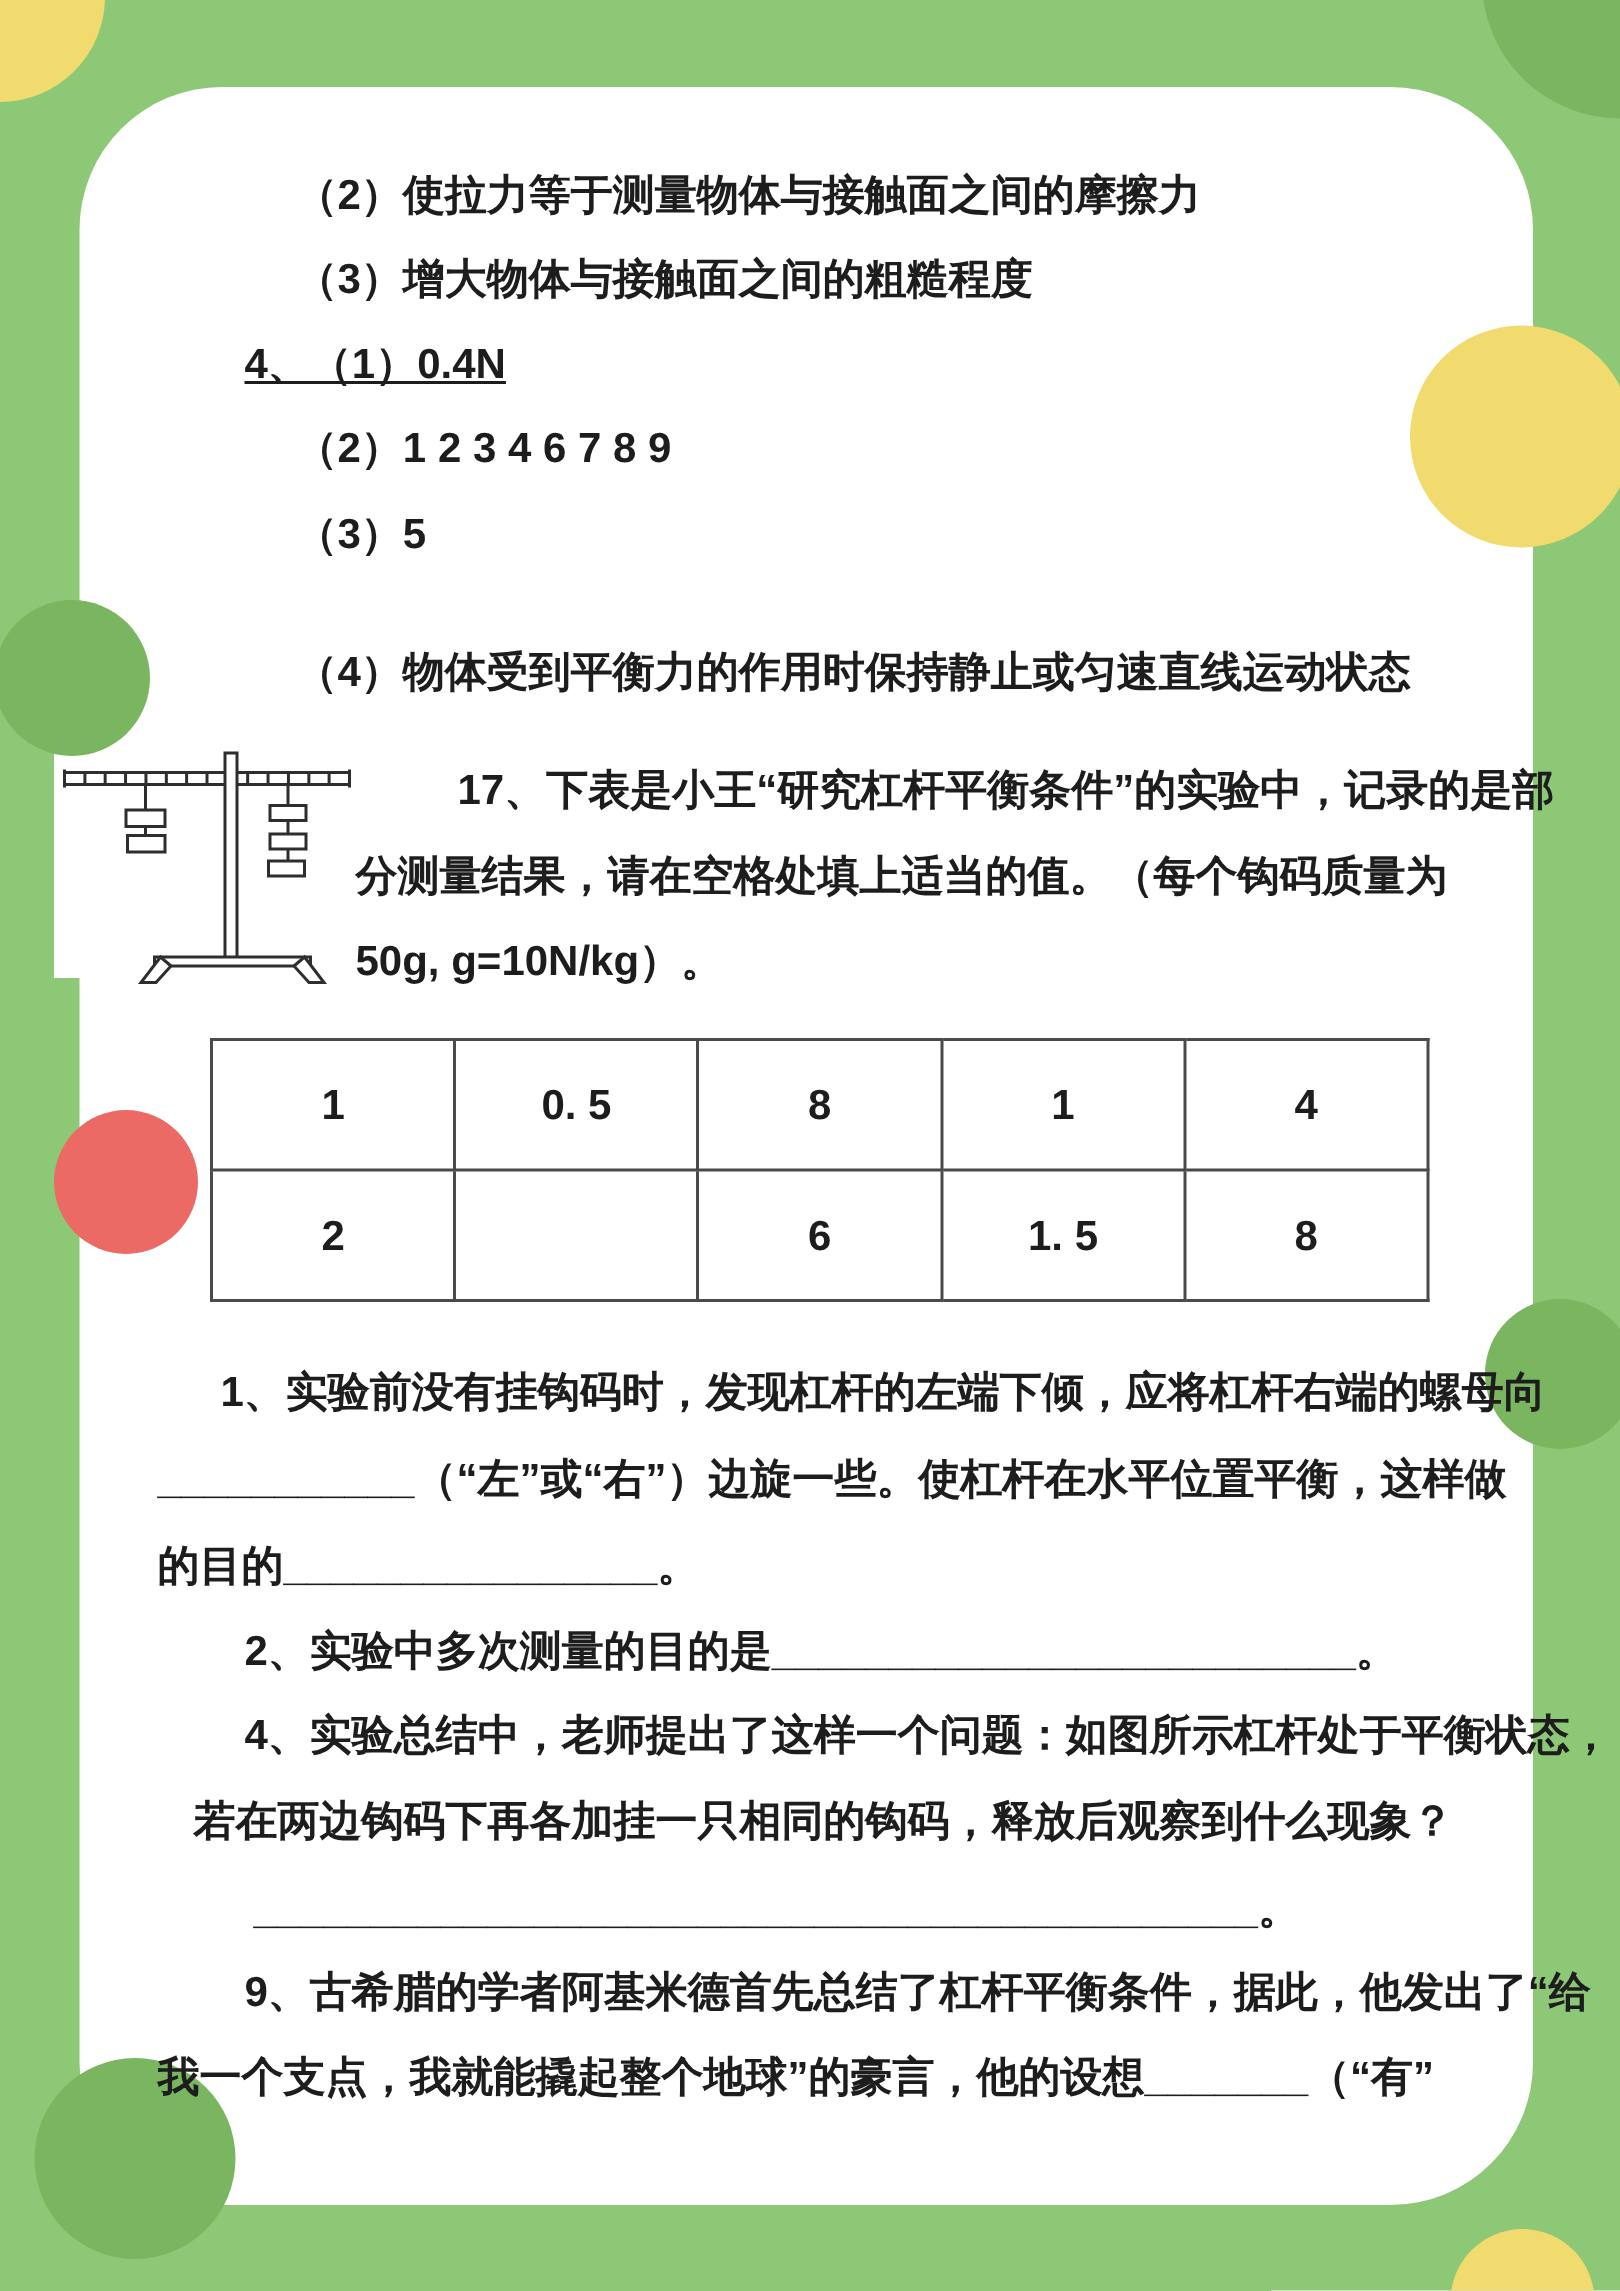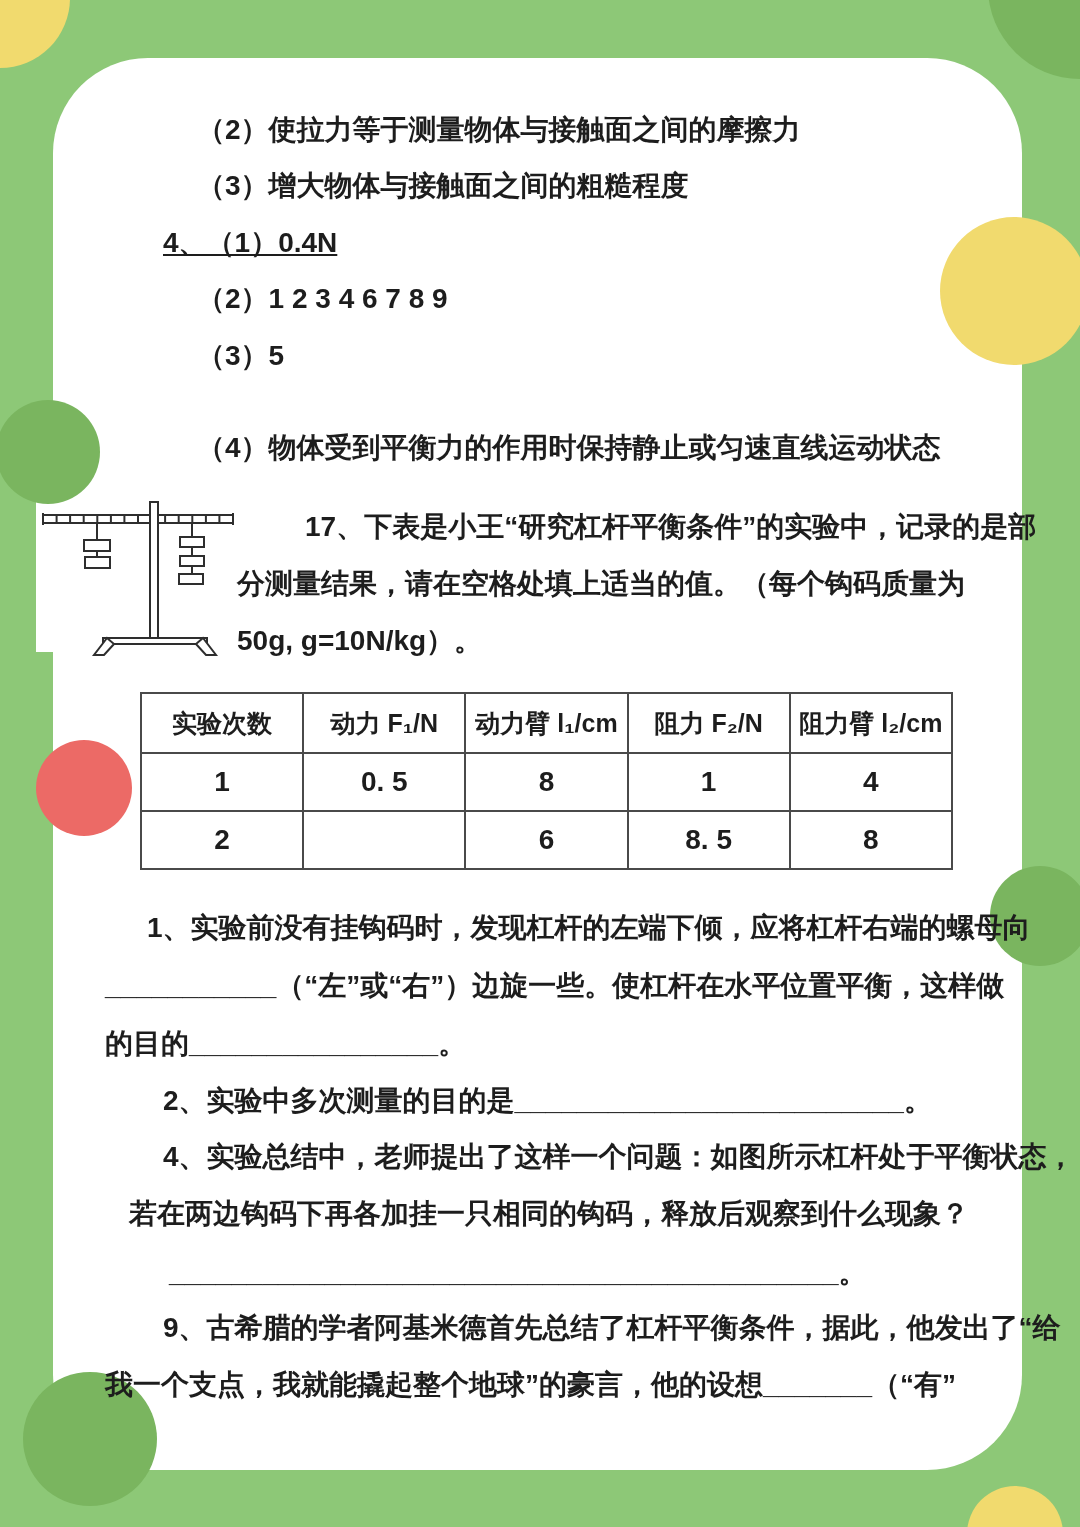--- a/index.html
+++ b/index.html
@@ -100,39 +100,32 @@
     <rect x="142" y="82" width="24" height="10" fill="#ffffff"></rect>
   </g>
 </svg>
 
 <div class="line" style="left:283px;top:510px;margin-left:22px;">17、下表是小王“研究杠杆平衡条件”的实验中，记录的是部</div>
 <div class="line" style="left:237px;top:567px;">分测量结果，请在空格处填上适当的值。（每个钩码质量为</div>
 <div class="line" style="left:237px;top:624px;">50g, g=10N/kg）。</div>
 
 <table class="exp">
   <tbody>
-      <tr class="hdr">
-    <td>实验次数</td>
-    <td>动力 F₁/N</td>
-    <td>动力臂 l₁/cm</td>
-    <td>阻力 F₂/N</td>
-    <td>阻力臂 l₂/cm</td>
-  </tr>
   <tr class="bdy">
     <td>1</td>
     <td>0. 5</td>
     <td>8</td>
     <td>1</td>
     <td>4</td>
   </tr>
   <tr class="bdy">
     <td>2</td>
     <td></td>
     <td>6</td>
-    <td>8. 5</td>
+    <td>1. 5</td>
     <td>8</td>
   </tr>
 </tbody>
   </table>
 
 <div class="line" style="left:147px;top:911px;">1、实验前没有挂钩码时，发现杠杆的左端下倾，应将杠杆右端的螺母向</div>
 <div class="line" style="left:105px;top:969px;">___________（“左”或“右”）边旋一些。使杠杆在水平位置平衡，这样做</div>
 <div class="line" style="left:105px;top:1027px;">的目的________________。</div>
 <div class="line" style="left:163px;top:1084px;">2、实验中多次测量的目的是_________________________。</div>
 <div class="line" style="left:163px;top:1140px;">4、实验总结中，老师提出了这样一个问题：如图所示杠杆处于平衡状态，</div>

